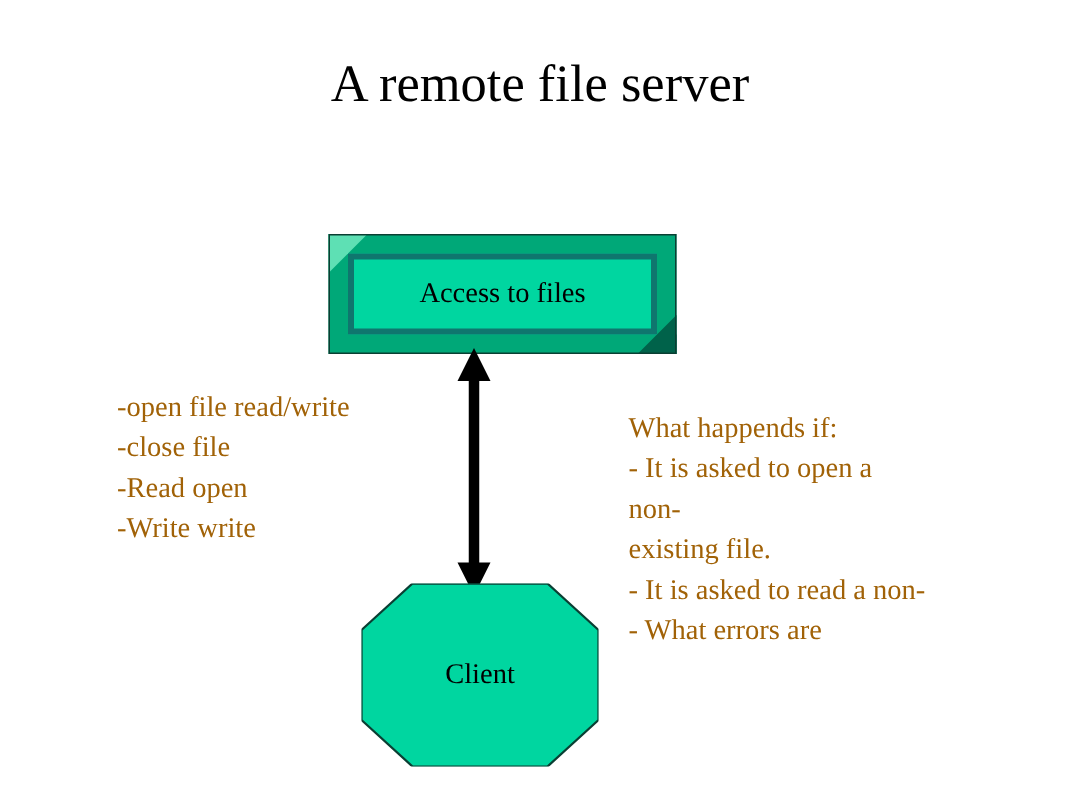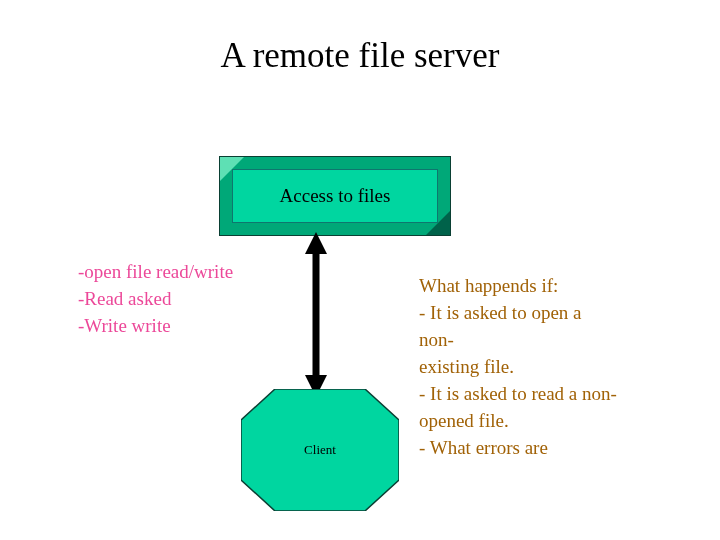--- a/index.html
+++ b/index.html
@@ -65,21 +65,21 @@
     border-left: 13px solid transparent;
     border-top: 13px solid transparent;
   }
   .box3d .inner {
     position: absolute;
     left: 13px;
     top: 13px;
     width: 206px;
     height: 54px;
     background: #00d6a0;
-    border: 1px solid #0f766e;
+    border: 4px solid #0f766e;
     box-sizing: border-box;
     display: flex;
     align-items: center;
     justify-content: center;
   }
   .box3d .inner span {
     font-size: 19px;
     color: #000000;
   }
   .box3d .frame-line {
@@ -100,21 +100,21 @@
   }
 
   
   .left-text {
     position: absolute;
     left: 78px;
     top: 258px;
     width: 215px;
     font-size: 19px;
     line-height: 27px;
-    color: #ec4899;
+    color: #a16207;
   }
   .left-text div {
     white-space: nowrap;
   }
 
   
   .right-text {
     position: absolute;
     left: 419px;
     top: 272px;
@@ -134,21 +134,21 @@
   }
   .octagon-label {
     position: absolute;
     left: 241px;
     top: 389px;
     width: 158px;
     height: 122px;
     display: flex;
     align-items: center;
     justify-content: center;
-    font-size: 13px;
+    font-size: 19px;
     color: #000000;
     pointer-events: none;
   }
 </style>
 </head>
 <body>
 
 <div class="slide">
 
   <div class="title">A remote file server</div>
@@ -164,30 +164,30 @@
   </div>
 
   <svg class="arrow-svg" viewBox="0 0 40 165">
     <line x1="20" y1="18" x2="20" y2="147" stroke="#000000" stroke-width="7"></line>
     <polygon points="20,0 31,22 9,22" fill="#000000"></polygon>
     <polygon points="20,165 31,143 9,143" fill="#000000"></polygon>
   </svg>
 
   <div class="left-text">
     <div>-open file read/write</div>
-    <div>-Read asked</div>
+    <div>-close file</div>
+    <div>-Read open</div>
     <div>-Write write</div>
   </div>
 
   <div class="right-text">
     <div>What happends if:</div>
     <div>- It is asked to open a non-</div>
     <div>existing file.</div>
     <div>- It is asked to read a non-</div>
-    <div>opened file.</div>
     <div>- What errors are</div>
   </div>
 
   <svg class="octagon-wrap" viewBox="0 0 158 122">
     <polygon points="34,0 124,0 158,31 158,91 124,122 34,122 0,91 0,31" fill="#00d6a0" stroke="#0a3f33" stroke-width="1.5"></polygon>
   </svg>
   <div class="octagon-label">
     <span>Client</span>
   </div>
 

